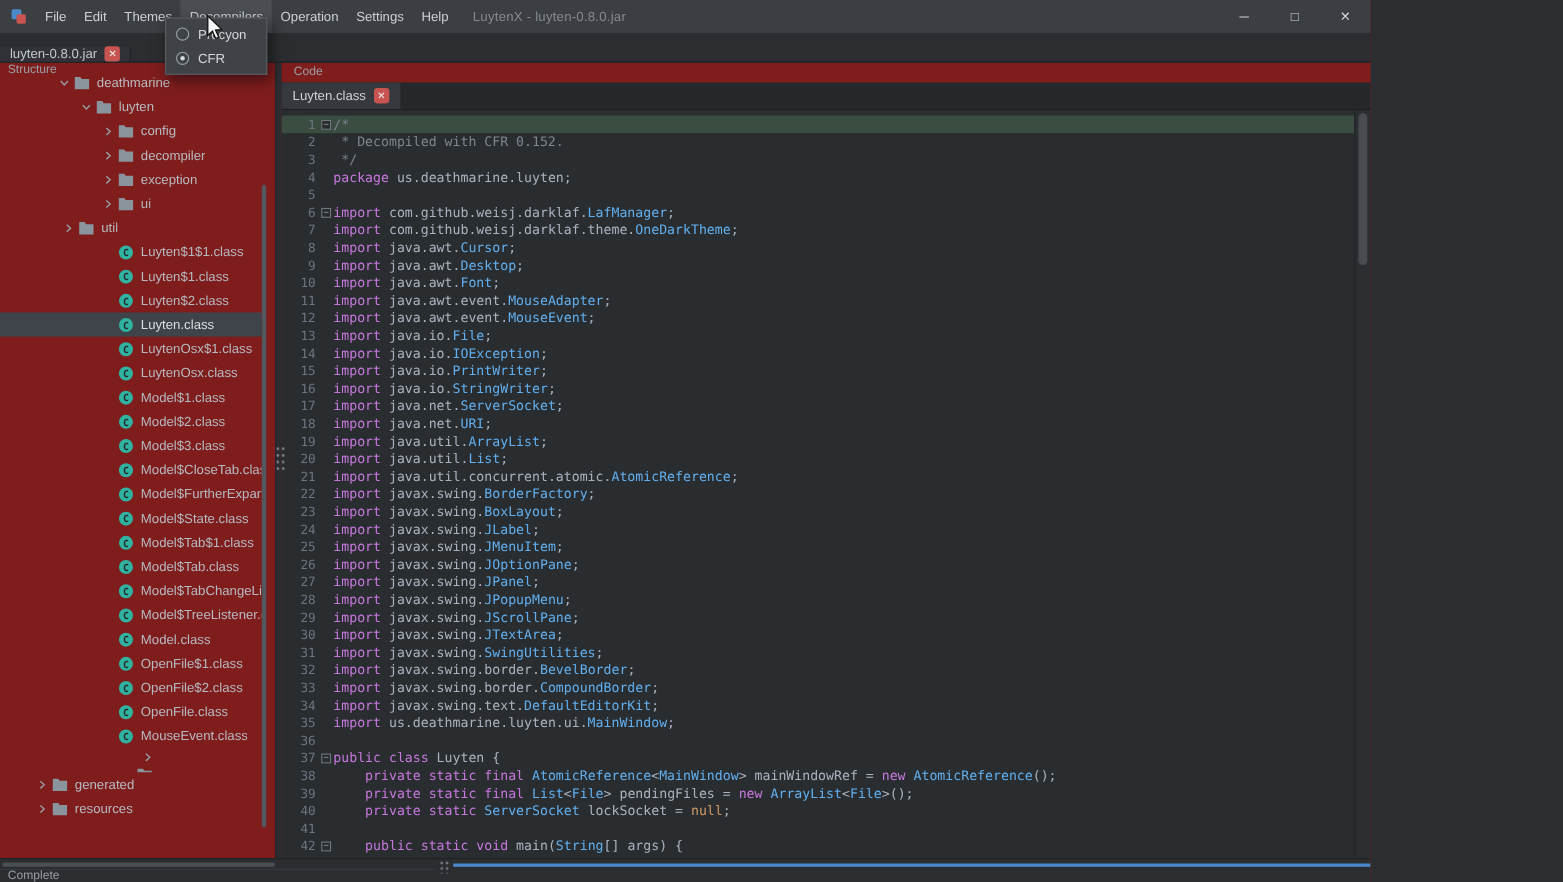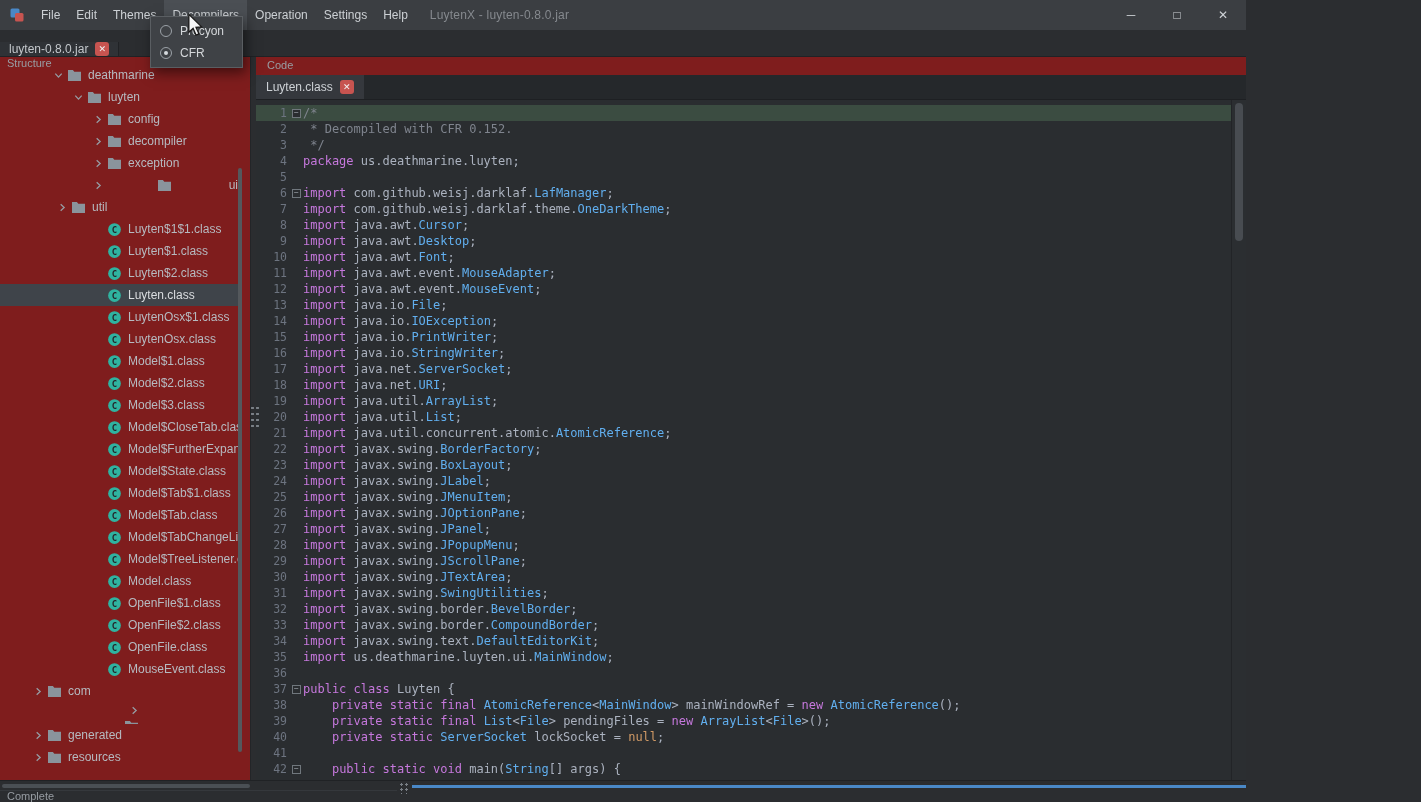--- a/index.html
+++ b/index.html
@@ -175,21 +175,21 @@
             <path d="M4 2.5 L7.8 6 L4 9.5" fill="none" stroke="#969da4" stroke-width="1.4"></path>
           </svg>
         </span>
         <span class="node-icon">
           <svg width="15" height="13" viewBox="0 0 16 14">
             <path d="M1 1h5.3l1.5 2H15v10H1z" fill="#8a949c"></path>
           </svg>
         </span>
         <span class="tree-label">exception</span>
       </div>
-      <div class="tree-row" style="padding-left: 90px; justify-content: space-between;">
+      <div class="tree-row" style="padding-left: 90px;">
         <span class="chev">
           <svg width="11" height="11" viewBox="0 0 12 12">
             <path d="M4 2.5 L7.8 6 L4 9.5" fill="none" stroke="#969da4" stroke-width="1.4"></path>
           </svg>
         </span>
         <span class="node-icon">
           <svg width="15" height="13" viewBox="0 0 16 14">
             <path d="M1 1h5.3l1.5 2H15v10H1z" fill="#8a949c"></path>
           </svg>
         </span>
@@ -410,33 +410,20 @@
       </div>
       <div class="tree-row" style="padding-left: 90px;">
         <span class="spacer"></span>
         <span class="node-icon">
           <svg width="15" height="15" viewBox="0 0 16 16">
             <circle cx="8" cy="8" r="6.8" fill="#2fb3a0"></circle>
             <text x="8" y="11.6" text-anchor="middle" font-size="9.5" font-weight="bold" fill="#23282c" font-family="DejaVu Sans Mono, monospace">C</text>
           </svg>
         </span>
         <span class="tree-label">MouseEvent.class</span>
-      </div>
-      <div class="tree-row" style="padding-left: 30px;">
-        <span class="chev">
-          <svg width="11" height="11" viewBox="0 0 12 12">
-            <path d="M4 2.5 L7.8 6 L4 9.5" fill="none" stroke="#969da4" stroke-width="1.4"></path>
-          </svg>
-        </span>
-        <span class="node-icon">
-          <svg width="15" height="13" viewBox="0 0 16 14">
-            <path d="M1 1h5.3l1.5 2H15v10H1z" fill="#8a949c"></path>
-          </svg>
-        </span>
-        <span class="tree-label">com</span>
       </div>
       <div class="tree-row" style="padding-left: 30px; flex-direction: column;">
         <span class="chev">
           <svg width="11" height="11" viewBox="0 0 12 12">
             <path d="M4 2.5 L7.8 6 L4 9.5" fill="none" stroke="#969da4" stroke-width="1.4"></path>
           </svg>
         </span>
         <span class="node-icon">
           <svg width="15" height="13" viewBox="0 0 16 14">
             <path d="M1 1h5.3l1.5 2H15v10H1z" fill="#8a949c"></path>

